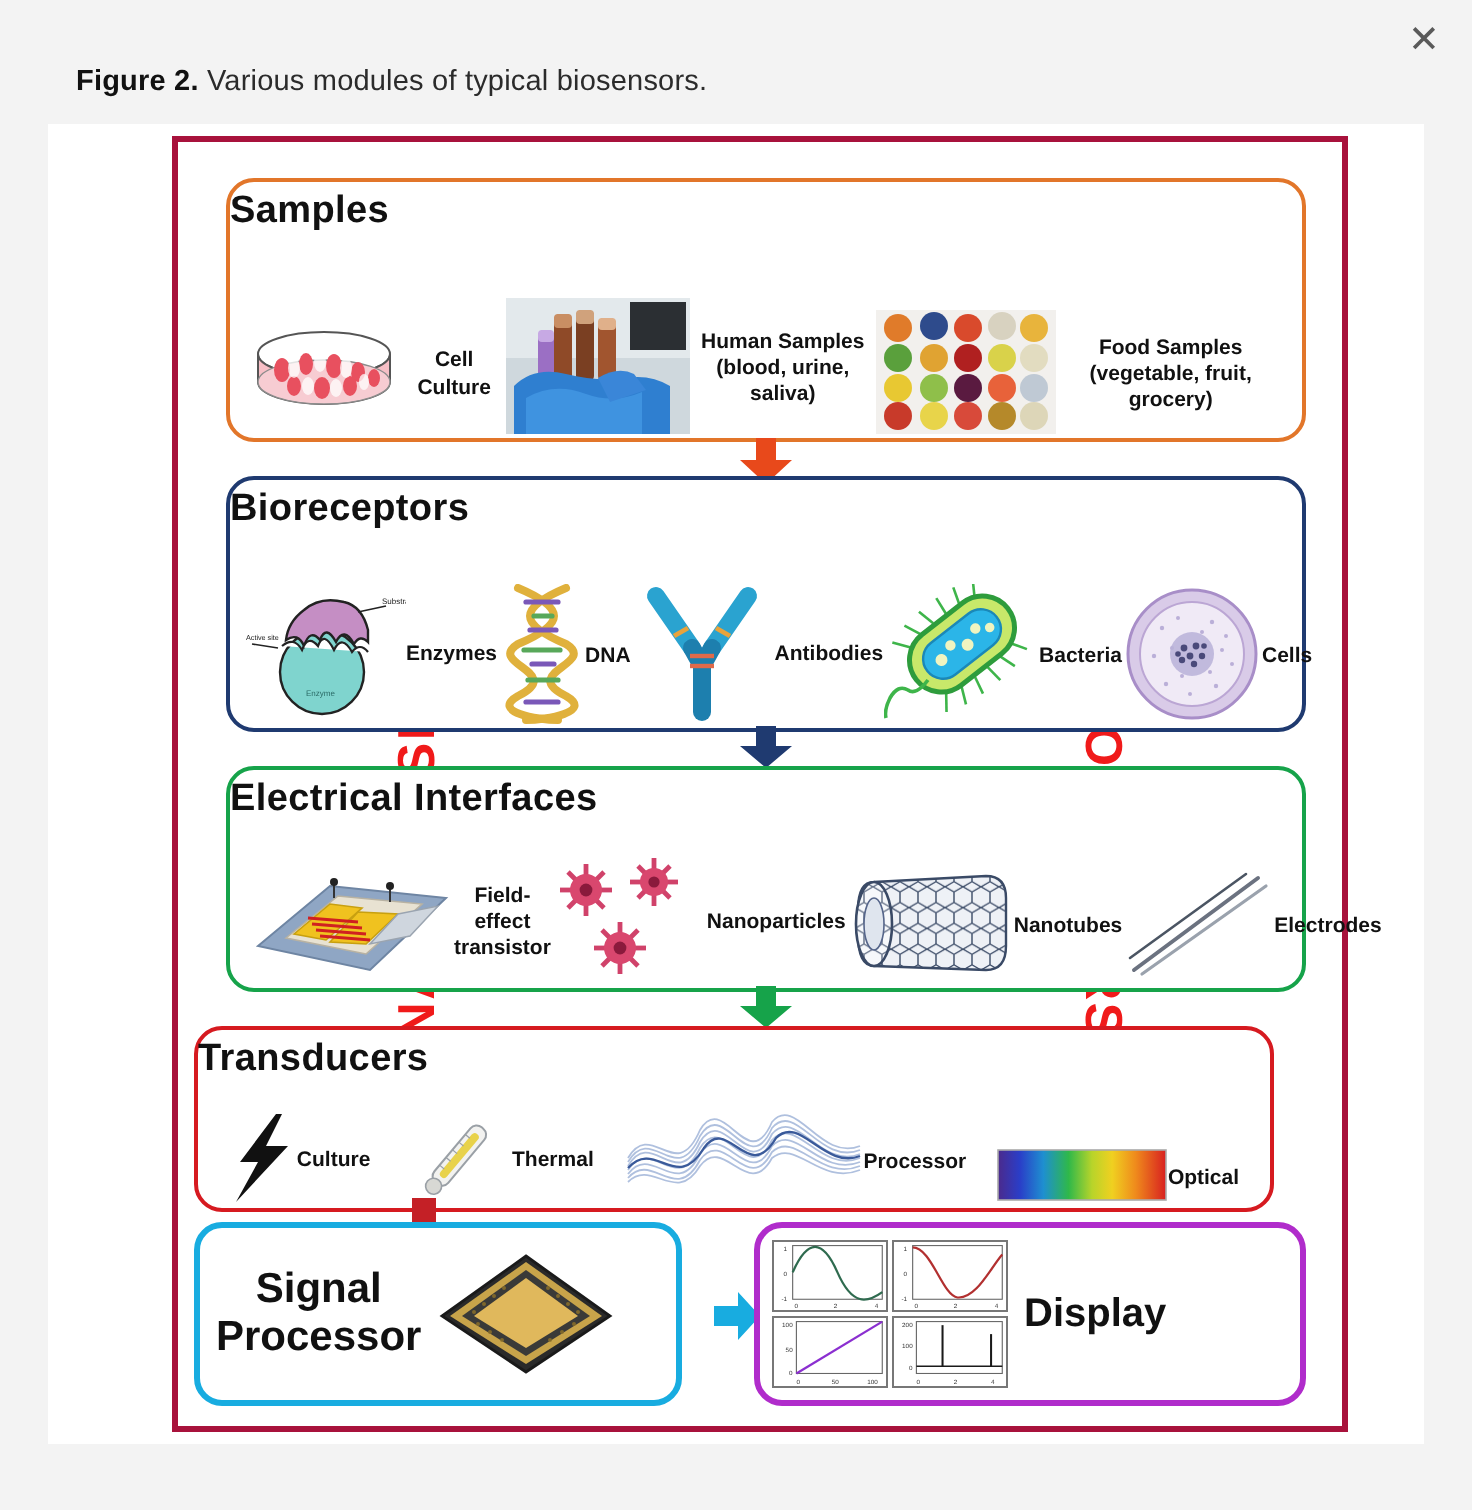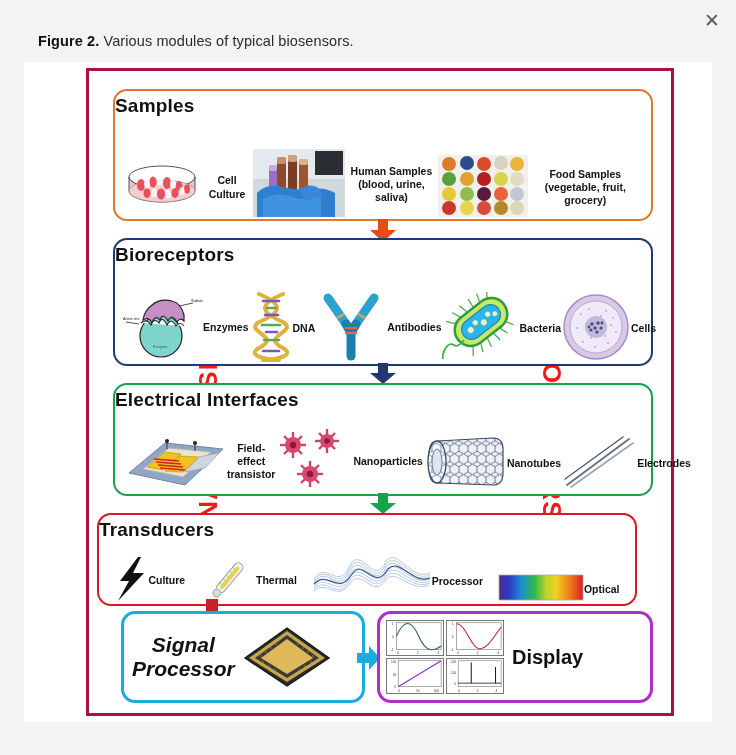--- a/index.html
+++ b/index.html
@@ -67,21 +67,21 @@
     line-height: 1.25; margin-top: 3px; white-space: pre-line;
   }
   .art { display: flex; align-items: flex-end; justify-content: center; }
   .arrow-stem { position: absolute; }
 
   
   #box-samples       { left: 24px;  top: 18px;  width: 540px; height: 132px; border-color: #e2762a; }
   #box-bioreceptors  { left: 24px;  top: 167px; width: 540px; height: 128px; border-color: #1f3a70; }
   #box-electrical    { left: 24px;  top: 312px; width: 540px; height: 113px; border-color: #16a34a; }
   #box-transducers   { left: 8px;  top: 442px; width: 540px; height: 93px;  border-color: #d61a20; }
-  #box-signal        { left: 32px;  top: 540px; width: 244px; height: 92px;  border-color: #18ace0; border-width: 3px; font-style: italic; }
+  #box-signal        { left: 8px;  top: 540px; width: 244px; height: 92px;  border-color: #18ace0; border-width: 3px; }
   #box-display       { left: 288px; top: 540px; width: 276px; height: 92px;  border-color: #b02ccb; border-width: 3px; }
 
   .signal-inner { display: flex; align-items: center; height: 100%; padding: 0 8px; gap: 6px; }
   .signal-text {
     font-size: 21px; font-weight: bold; color: #111; line-height: 1.15;
     text-align: center; flex: 0 0 auto; white-space: pre-line;
   }
   .display-inner { display: flex; align-items: center; height: 100%; padding: 0 6px; gap: 8px; }
   .display-text { font-size: 20px; font-weight: bold; color: #111; }
 

